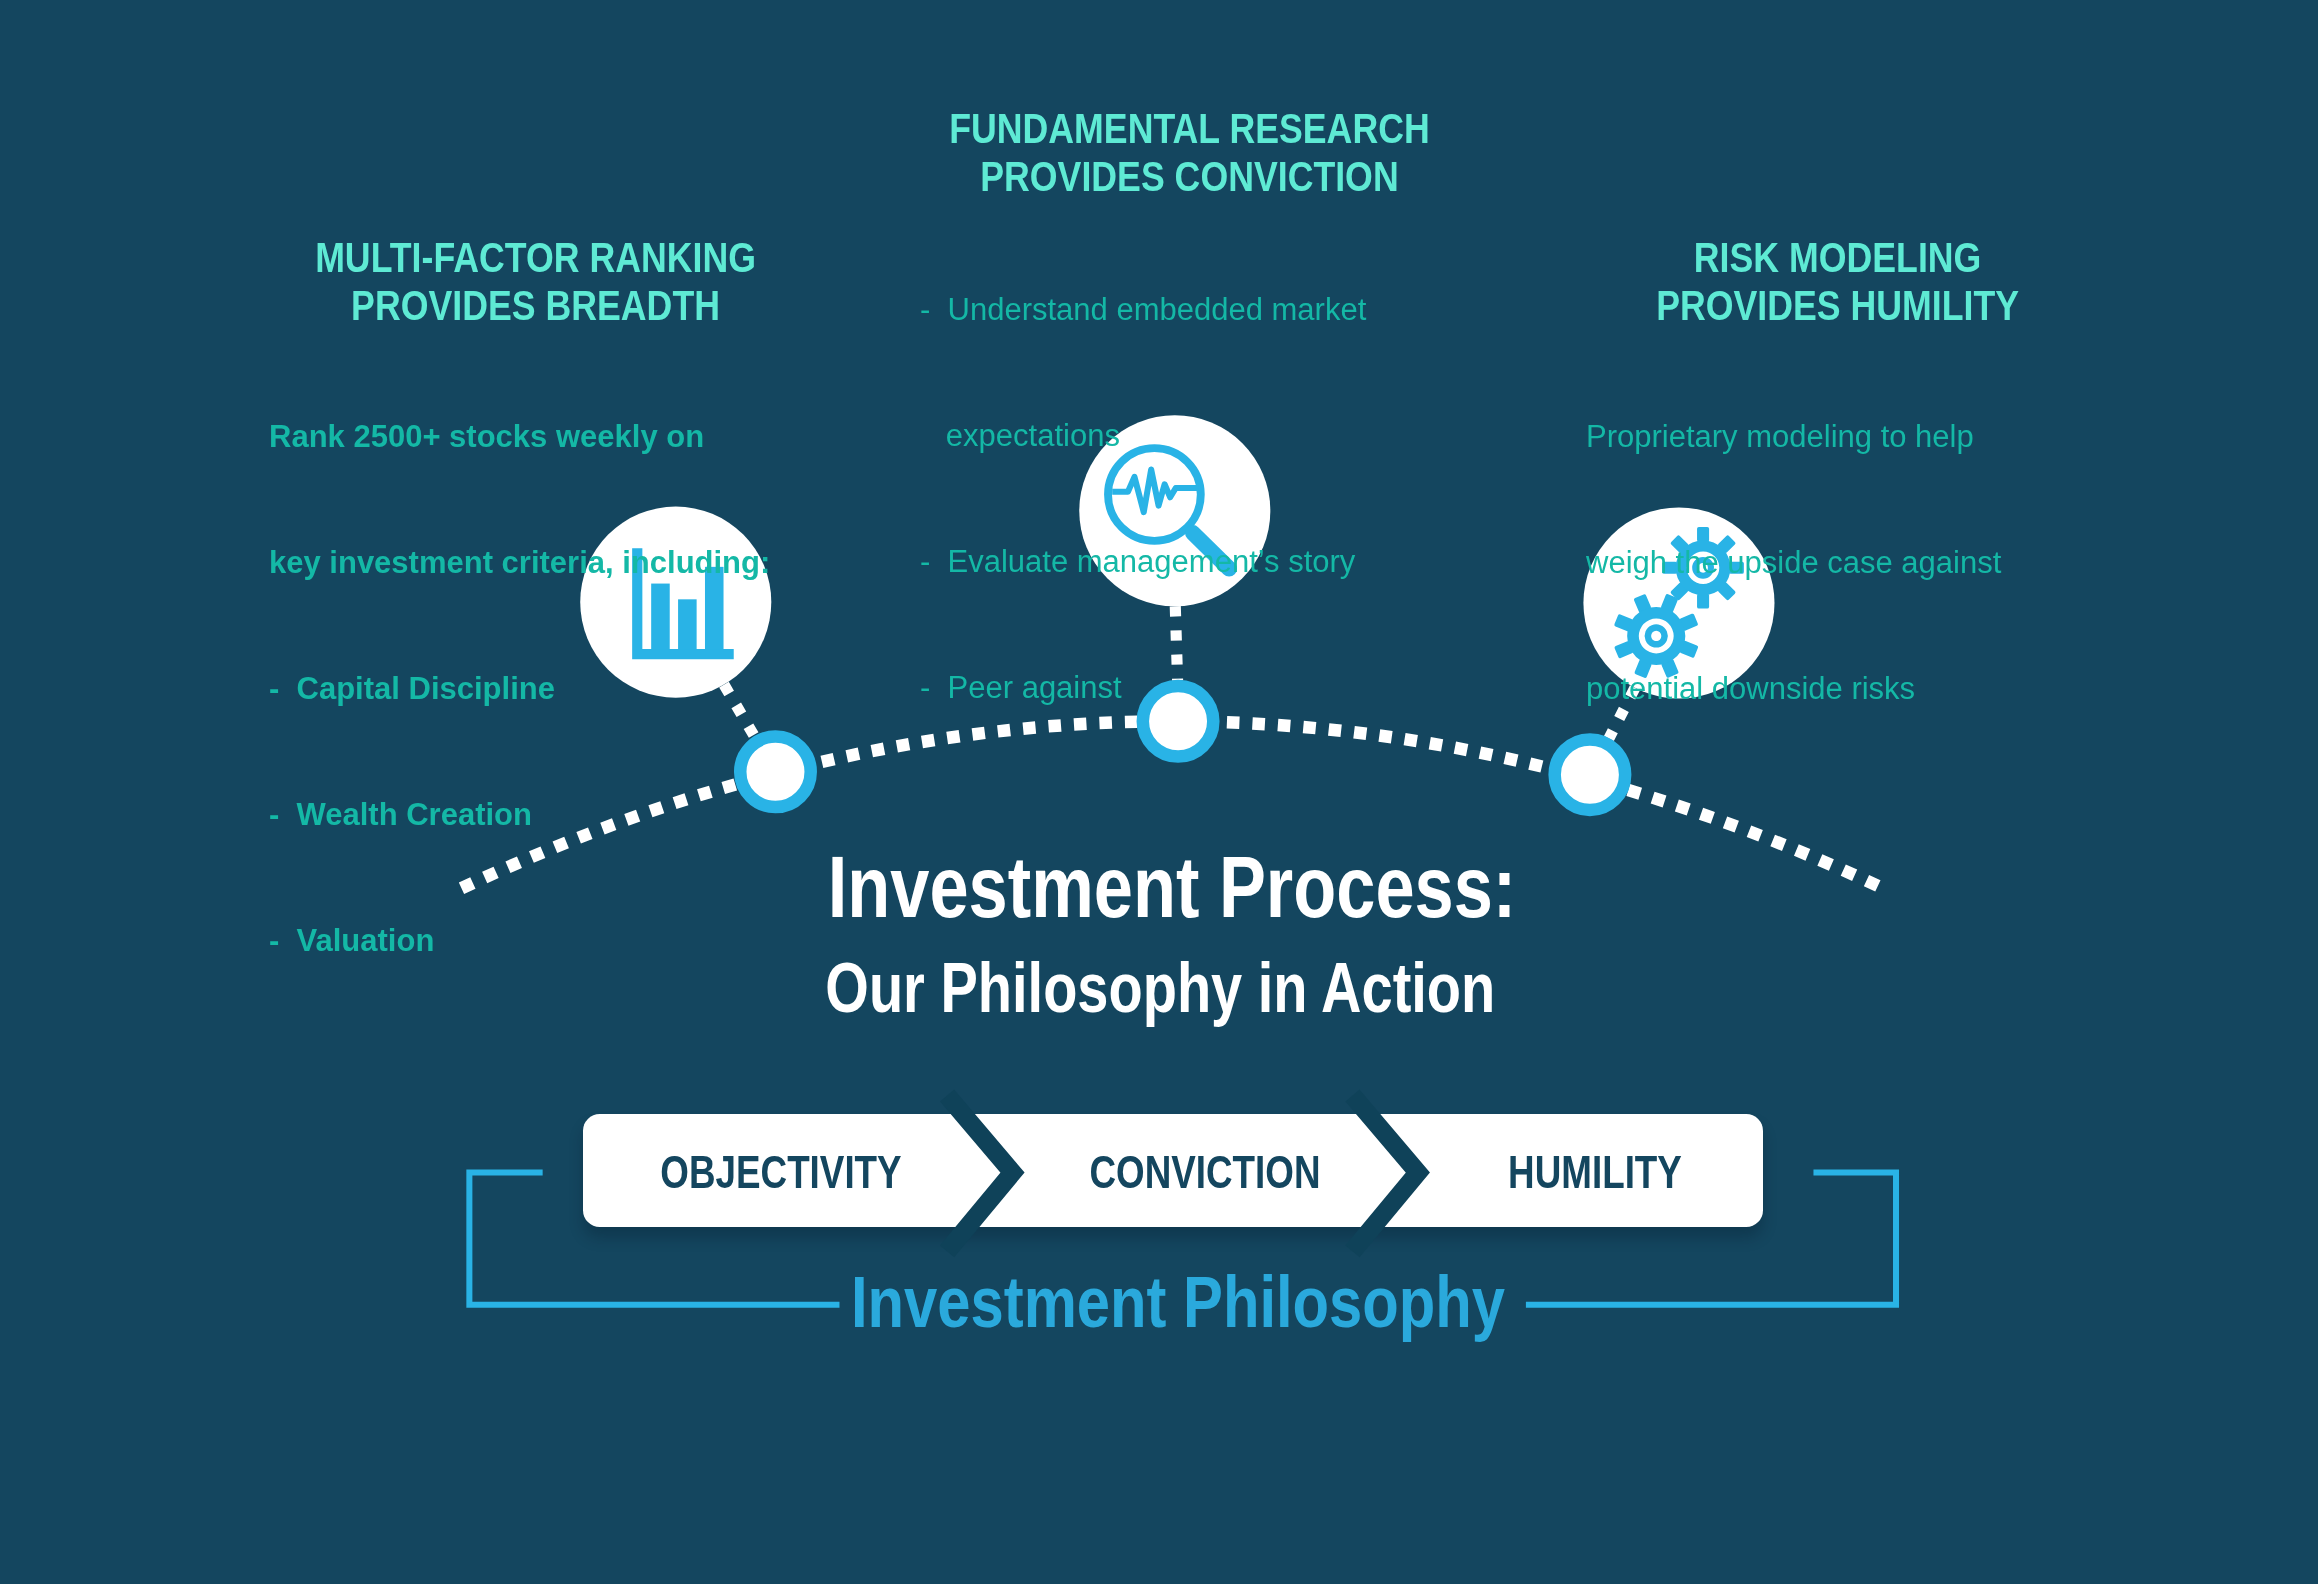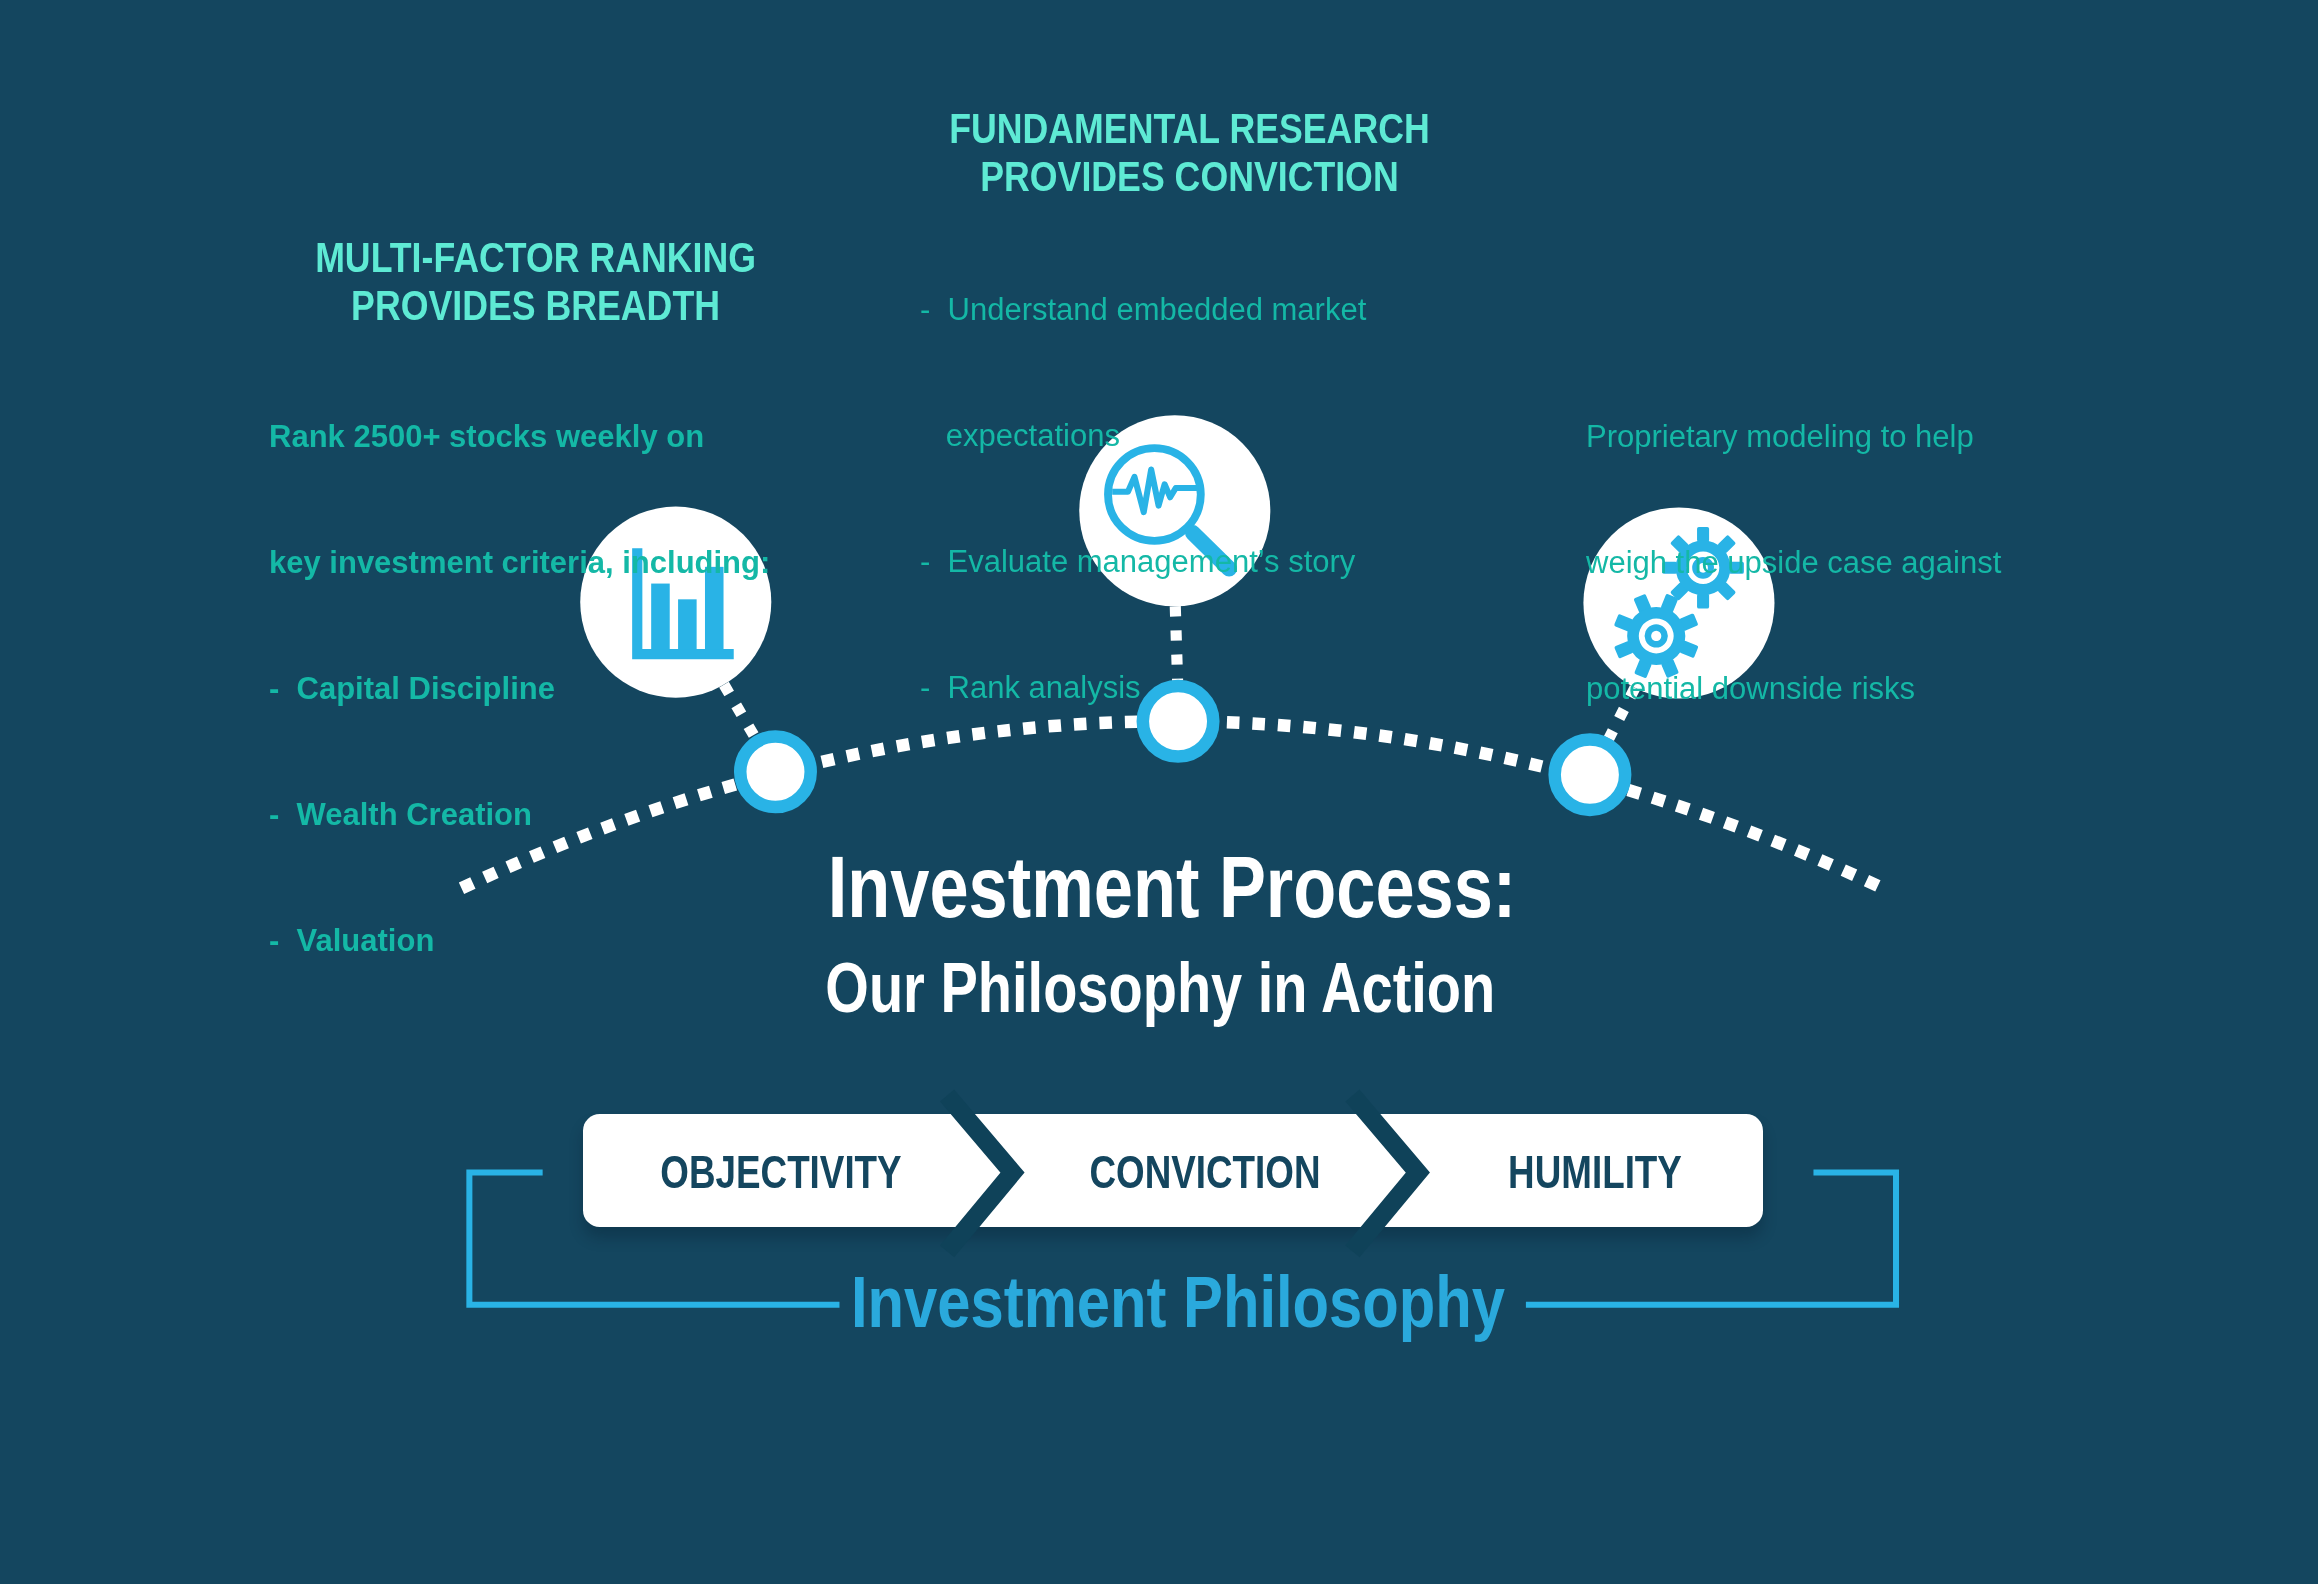--- a/index.html
+++ b/index.html
@@ -184,23 +184,29 @@
   <div class="heading h-conviction">
     <span class="cx">
       <span class="hl">FUNDAMENTAL RESEARCH</span>
       <span class="hl">PROVIDES CONVICTION</span>
     </span>
   </div>
   <div class="body-text bt-conviction">
     <span class="bl">-  Understand embedded market</span>
     <span class="bl">   expectations</span>
     <span class="bl">-  Evaluate management’s story</span>
-    <span class="bl">-  Rank analysis</span>
-  </div>
-
+    <span class="bl">-  Peer against</span>
+  </div>
+
+  <div class="heading h-humility">
+    <span class="cx">
+      <span class="hl">RISK MODELING</span>
+      <span class="hl">PROVIDES HUMILITY</span>
+    </span>
+  </div>
   <div class="body-text bt-humility">
     <span class="bl">Proprietary modeling to help</span>
     <span class="bl">weigh the upside case against</span>
     <span class="bl">potential downside risks</span>
   </div>
 
   <div class="title-block">
     <span class="trow t1"><span class="cx88">Investment Process:</span></span>
     <span class="trow t2"><span class="cx88">Our Philosophy in Action</span></span>
   </div>

